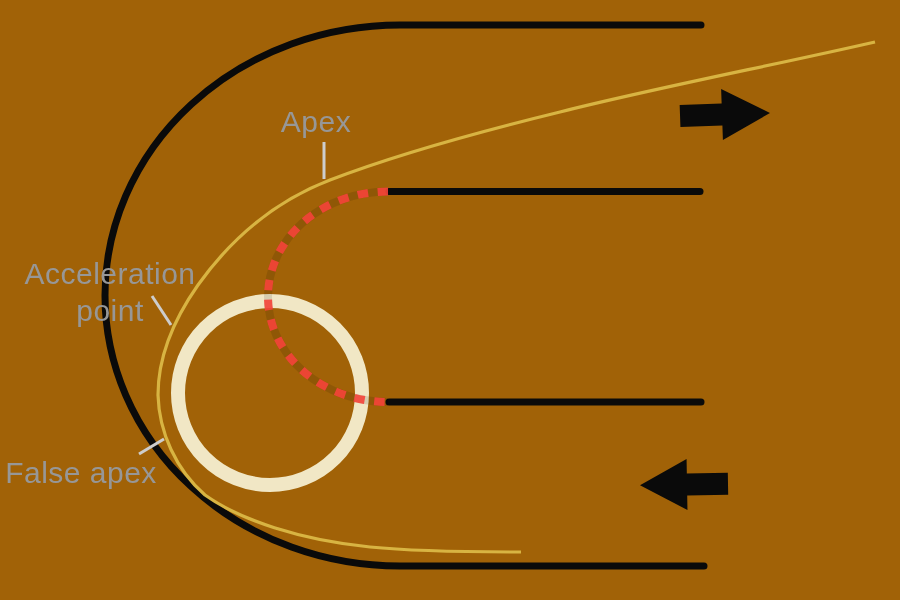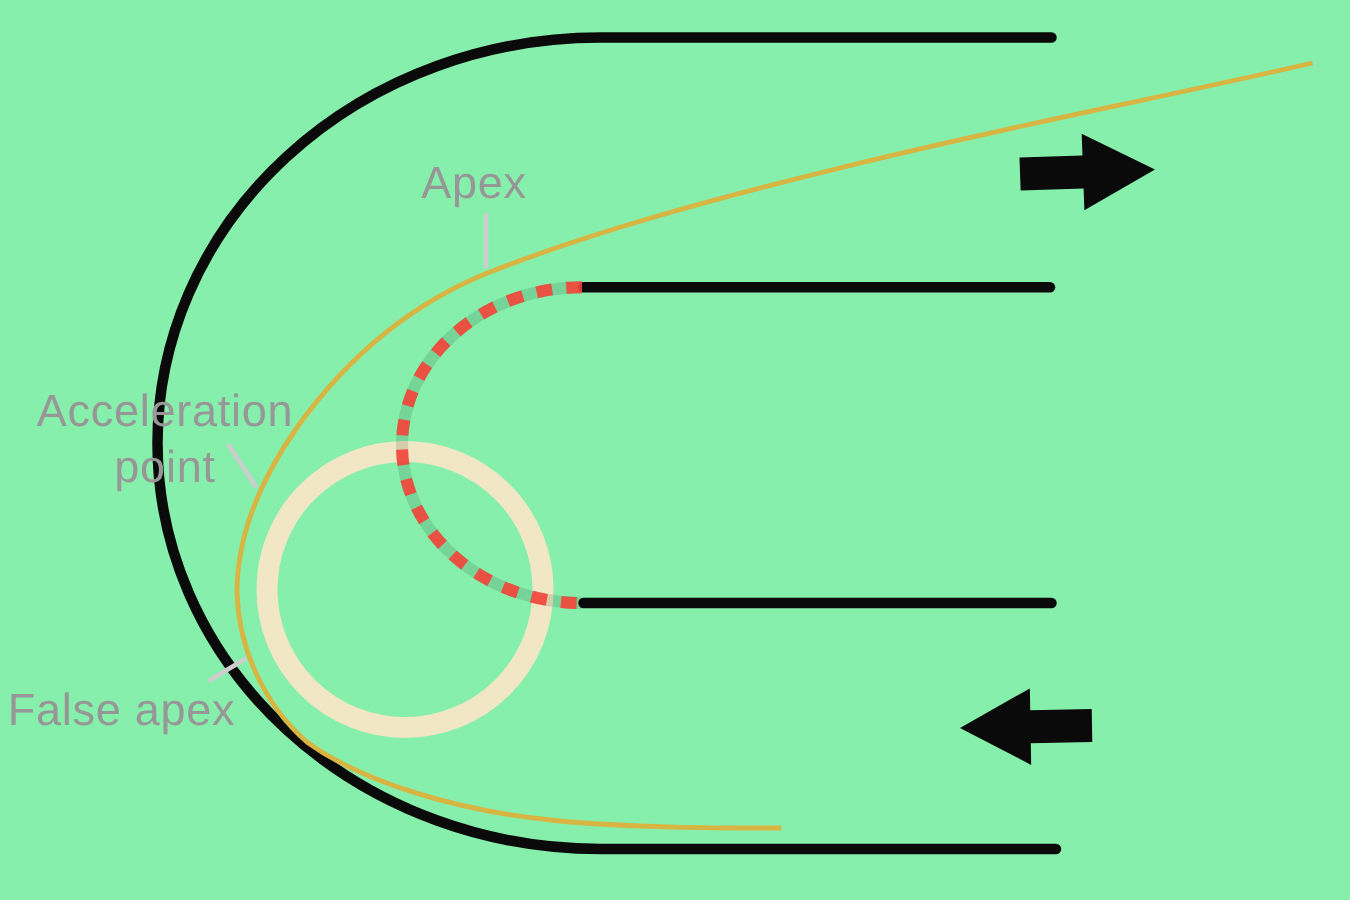--- a/index.html
+++ b/index.html
@@ -8,21 +8,21 @@
     width: 900px;
     height: 600px;
     background: #ffffff;
     overflow: hidden;
     font-family: "Liberation Sans", sans-serif;
   }
   .stage {
     position: relative;
     width: 900px;
     height: 600px;
-    background: #86efac;
+    background: #a16207;
   }
   svg { display: block; }
   .diagram-label {
     font-family: "Liberation Sans", sans-serif;
     font-size: 30px;
     letter-spacing: 0.5px;
     fill: #979797;
   }
 </style>
 </head>

